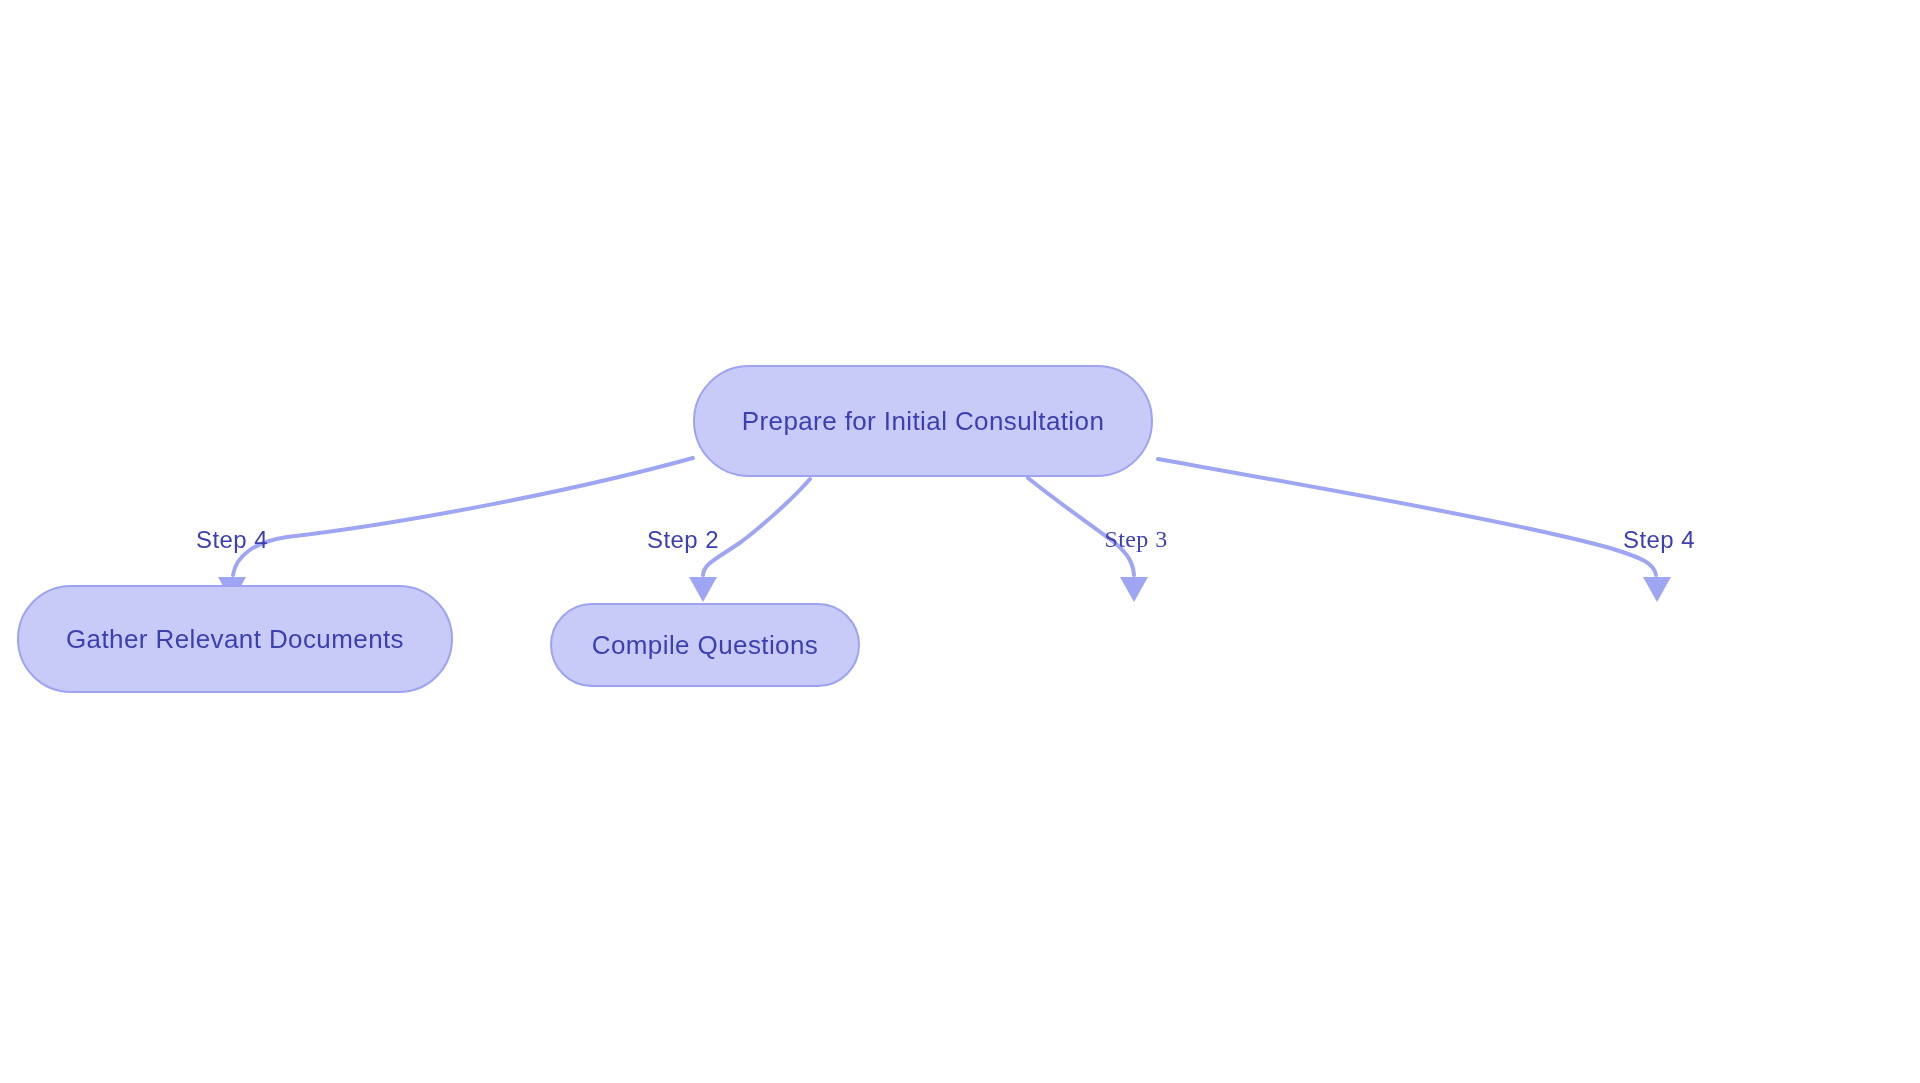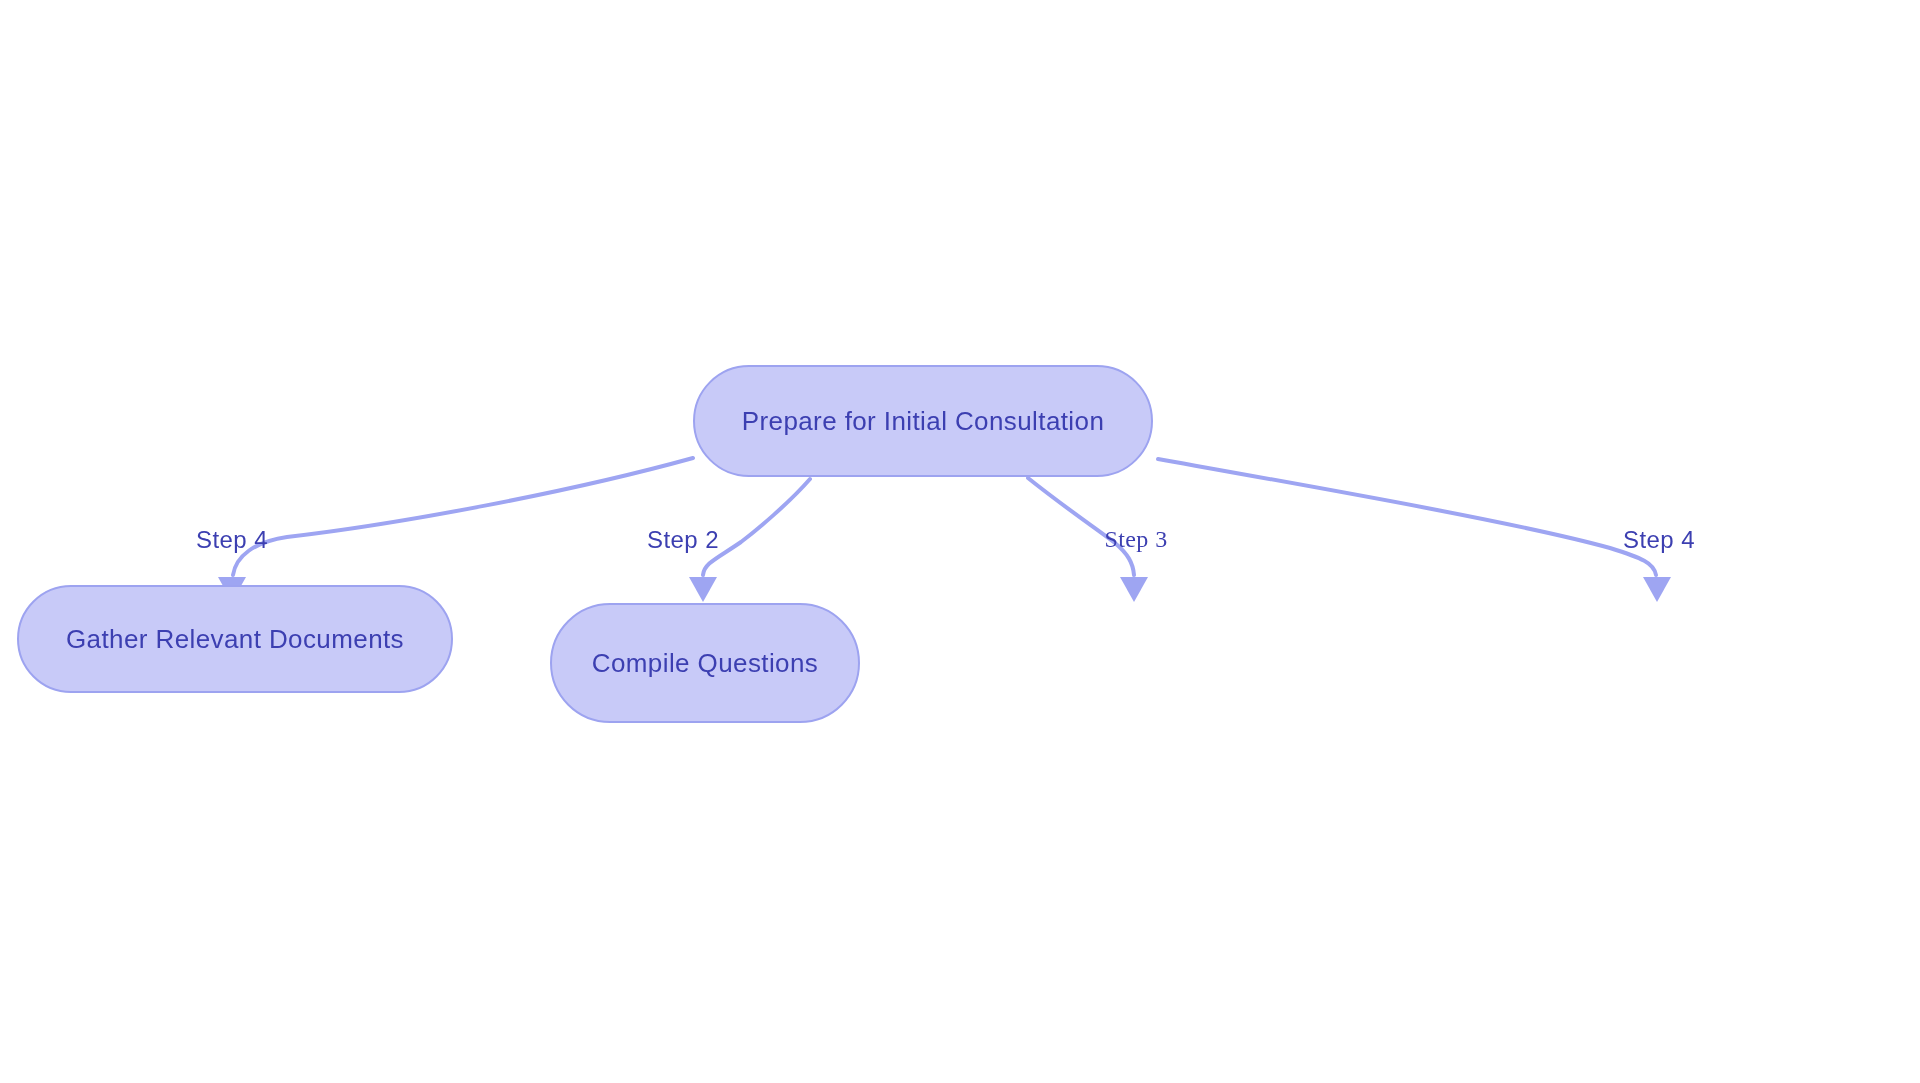--- a/index.html
+++ b/index.html
@@ -32,21 +32,21 @@
     display: flex;
     align-items: center;
     justify-content: center;
     color: #3c3fb1;
     font-size: 26px;
     letter-spacing: 0.4px;
     white-space: nowrap;
   }
   .node-root   { left: 693px;  top: 365px; width: 460px; height: 112px; }
   .node-step1  { left: 17px;   top: 585px; width: 436px; height: 108px; }
-  .node-step2  { left: 550px;  top: 603px; width: 310px; height: 120px; }
+  .node-step2  { left: 550px;  top: 603px; width: 310px; height: 84px; }
   .node-step3  { left: 956px;  top: 603px; width: 362px; height: 108px; }
   .node-step4  { left: 1412px; top: 603px; width: 493px; height: 108px; }
   .edge-label {
     position: absolute;
     top: 526px;
     transform: translateX(-50%);
     color: #3c3fb1;
     font-size: 24px;
     letter-spacing: 0.4px;
     white-space: nowrap;

